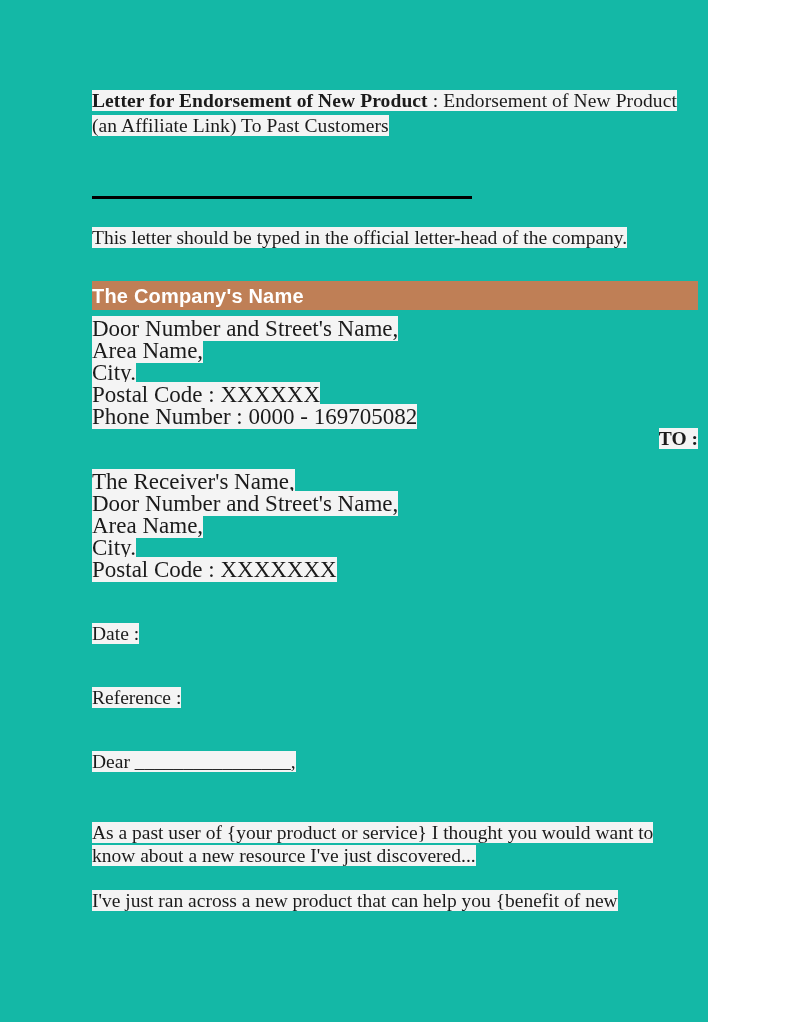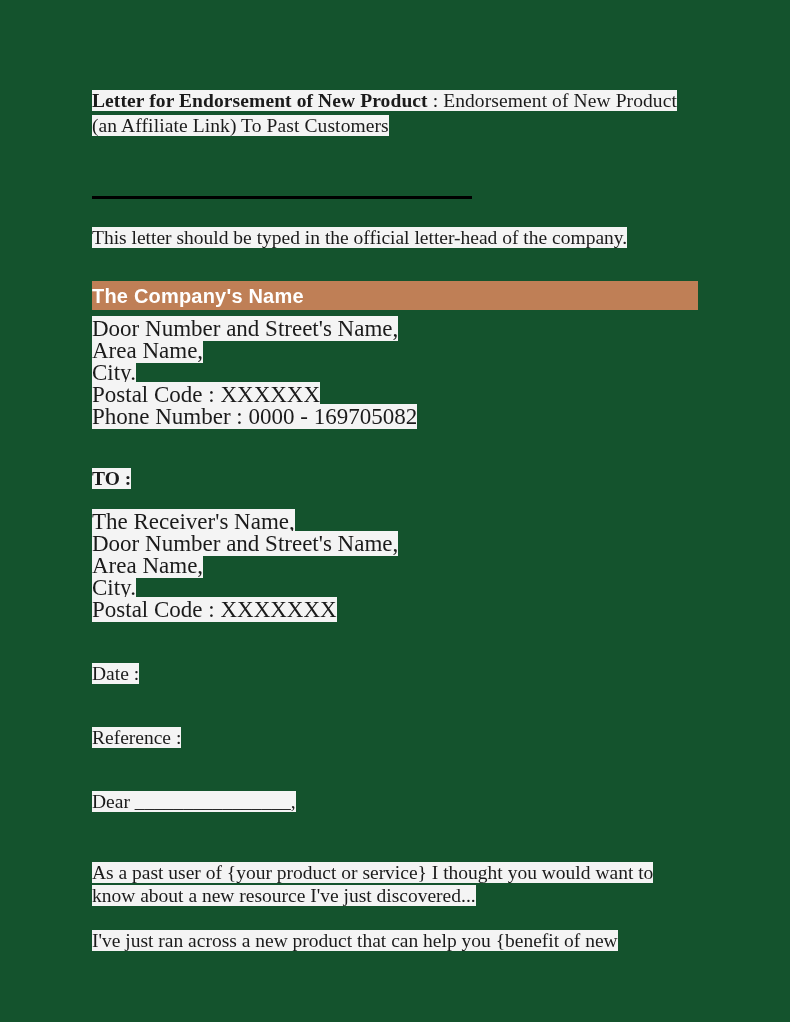--- a/index.html
+++ b/index.html
@@ -8,23 +8,23 @@
     padding: 0;
     background: #ffffff;
   }
   body {
     font-family: "Liberation Serif", "DejaVu Serif", serif;
     color: #1b1b1b;
     -webkit-font-smoothing: antialiased;
   }
   .page {
     position: relative;
-    width: 790px;
+    width: 708px;
     height: 1022px;
-    background: #14532d;
+    background: #14b8a6;
     overflow: hidden;
     box-sizing: border-box;
   }
   .content {
     position: absolute;
     left: 92px;
     top: 88px;
     width: 606px;
   }
 
@@ -93,24 +93,24 @@
   .addr-block .line {
     display: block;
     white-space: pre;
   }
   .addr-block .line span.hl {
     display: inline;
   }
 
   
   .to-label {
-    margin-top: 40px;
     font-size: 19.5px;
     line-height: 22px;
     font-weight: bold;
+    text-align: right;
   }
   .to-addr {
     margin-top: 21px;
   }
   .field-line {
     font-size: 19.5px;
     line-height: 22px;
   }
   .date-line { margin-top: 42px; }
   .ref-line  { margin-top: 42px; }

